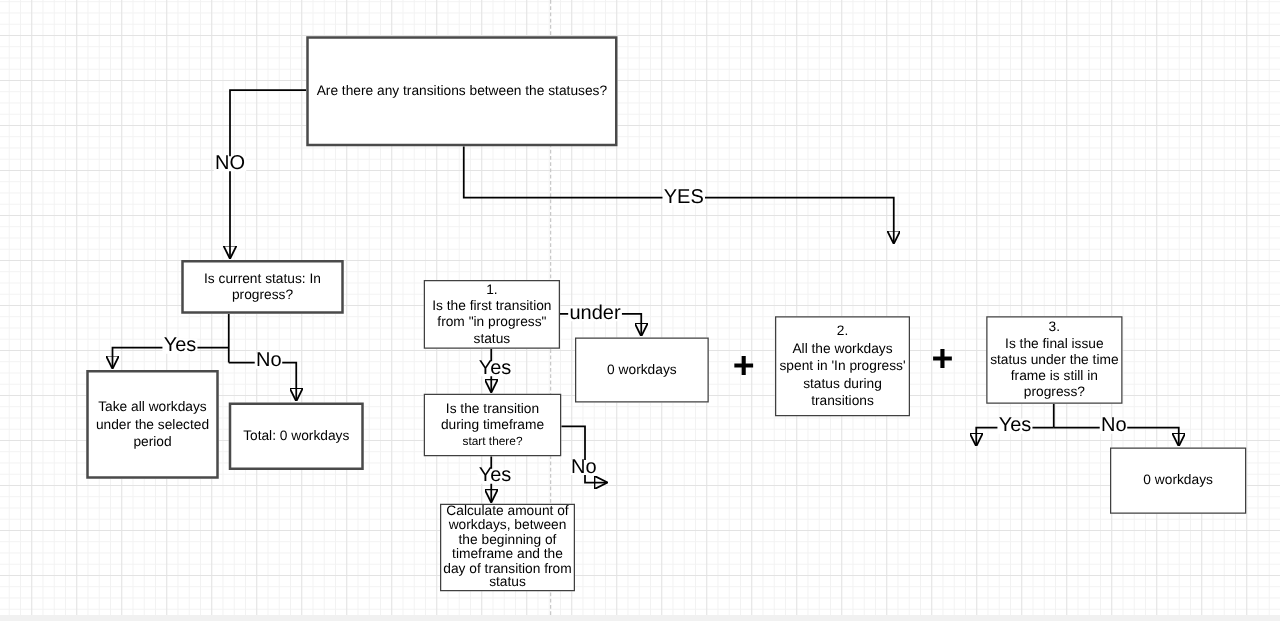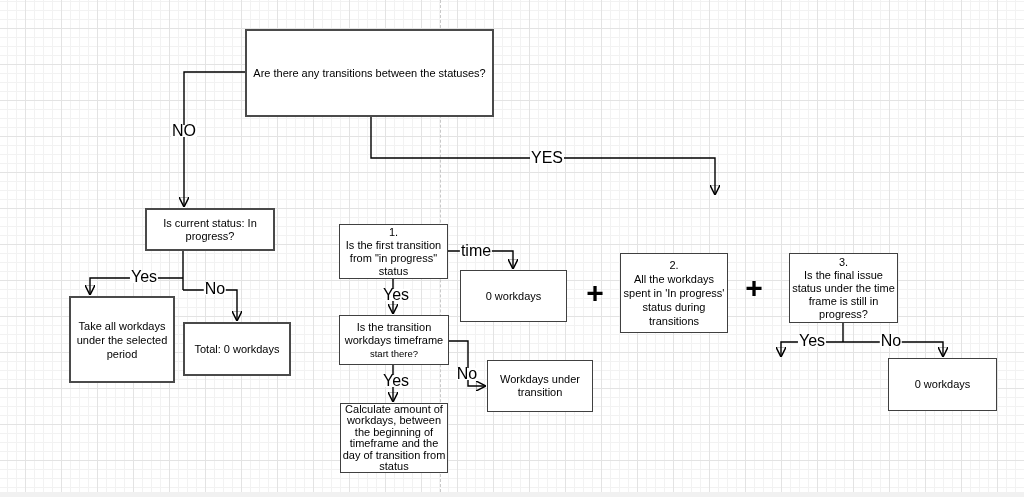--- a/index.html
+++ b/index.html
@@ -25,21 +25,21 @@
   }
   svg.wires{position:absolute;left:0;top:0;width:1024px;height:497px;}
   svg.wires path{fill:none;stroke:#000000;stroke-width:1.4;}
   .node{
     position:absolute;display:flex;align-items:center;justify-content:center;
     background:#ffffff;border:1.5px solid #404040;box-sizing:border-box;
     font-size:11px;line-height:13px;color:#000;text-align:center;
     white-space:pre-line;
   }
   .node.thick{border-width:2px;border-color:#4a4a4a;}
-  .node.tight{line-height:11.5px;overflow:visible;}
+  .node.tight{line-height:11.5px;overflow:visible;margin-left:12px;}
   .edge-label{
     position:absolute;transform:translate(-50%,-50%);
     background:#ffffff;color:#000;font-size:16px;line-height:12px;
     padding:0 1px;white-space:nowrap;
   }
   .plus{
     position:absolute;transform:translate(-50%,-50%);
     font-size:30px;font-weight:bold;color:#000;line-height:30px;
   }
   .container-box{
@@ -108,24 +108,22 @@
 period</div>
   <div class="node thick" style="left:183px;top:322px;width:108px;height:54px;">Total: 0 workdays</div>
 
   <div class="node" style="left:339px;top:224px;width:109px;height:55px;">1.
 Is the first transition
 from "in progress"
 status</div>
   <div class="node" style="left:460px;top:270px;width:107px;height:52px;">0 workdays</div>
   <div class="node" style="left:339px;top:315px;width:110px;height:50px;">
     <span><span class="q-main">Is the transition
-workdays timeframe</span><span class="small-line">start there?</span></span>
+during timeframe</span><span class="small-line">start there?</span></span>
   </div>
-  <div class="node" style="left:487px;top:360px;width:106px;height:52px;">Workdays under
-transition</div>
   <div class="node tight" style="left:340px;top:403px;width:108px;height:70px;">Calculate amount of
 workdays, between
 the beginning of
 timeframe and the
 day of transition from
 status</div>
 
   <div class="plus" style="left:595px;top:293px;">+</div>
   <div class="plus" style="left:754px;top:288px;">+</div>
 
@@ -139,20 +137,20 @@
 Is the final issue
 status under the time
 frame is still in
 progress?</div>
   <div class="node" style="left:888px;top:358px;width:109px;height:53px;">0 workdays</div>
 
   <div class="edge-label" style="left:184px;top:131px;">NO</div>
   <div class="edge-label" style="left:144px;top:277px;">Yes</div>
   <div class="edge-label" style="left:215px;top:289px;">No</div>
   <div class="edge-label" style="left:547px;top:158px;">YES</div>
-  <div class="edge-label" style="left:476px;top:251px;">time</div>
+  <div class="edge-label" style="left:476px;top:251px;">under</div>
   <div class="edge-label" style="left:396px;top:295px;">Yes</div>
   <div class="edge-label" style="left:467px;top:374px;">No</div>
   <div class="edge-label" style="left:396px;top:381px;">Yes</div>
   <div class="edge-label" style="left:812px;top:341px;">Yes</div>
   <div class="edge-label" style="left:891px;top:341px;">No</div>
 
 </div>
 
 </body></html>

